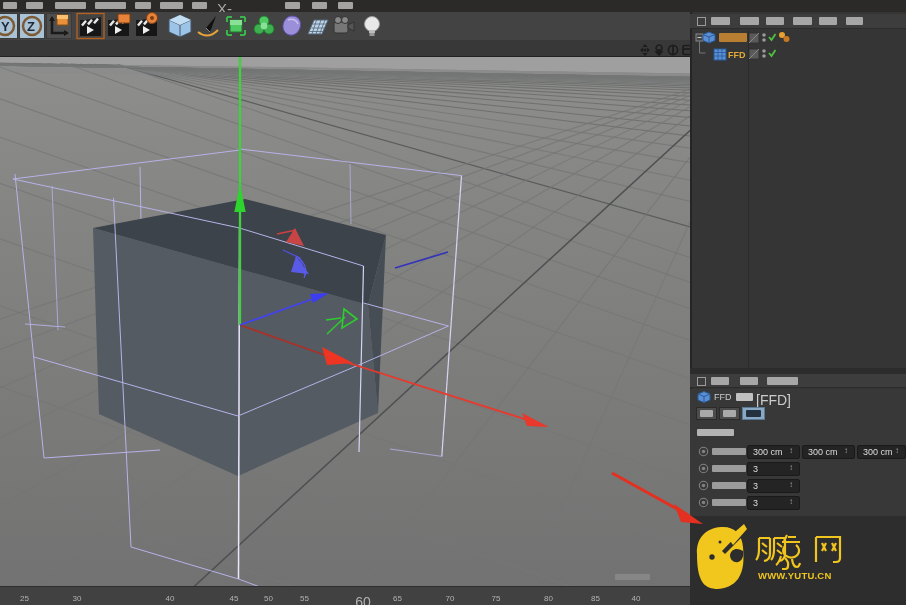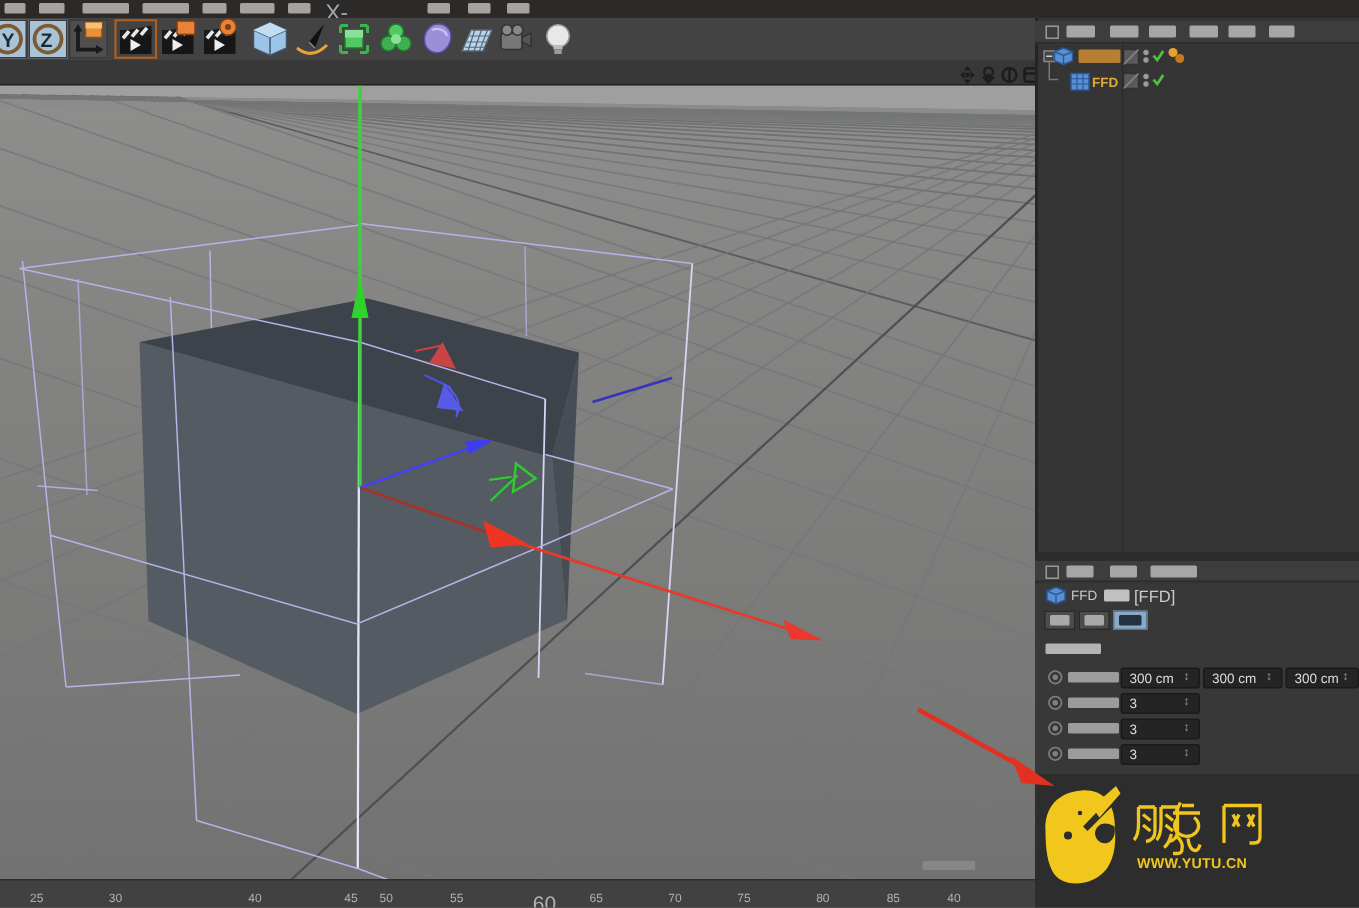--- a/index.html
+++ b/index.html
@@ -224,21 +224,21 @@
 <line x1="326" y1="320" x2="341" y2="318" stroke="#2ecc2e" stroke-width="1.5"></line>
 <path d="M296,256 q14,10 8,22" stroke="#5a5ae8" fill="none" stroke-width="1.2"></path>
 </svg>
 <div class="blob" style="left:615px;top:574px;width:35px;height:6px;background:#8e8e8e;opacity:.75"></div>
 <div class="abs" style="left:0;top:586px;width:690px;height:19px;background:#414141;border-top:1px solid #2e2e2e"></div>
 <div class="abs" style="left:20px;top:594px;width:20px;text-align:left;color:#b2b2b2;font-size:8px">25</div>
 <div class="abs" style="left:67px;top:594px;width:20px;text-align:center;color:#b2b2b2;font-size:8px">30</div>
 <div class="abs" style="left:113px;top:620px;width:20px;text-align:left;color:#b2b2b2;font-size:8px">35</div>
 <div class="abs" style="left:160px;top:594px;width:20px;text-align:center;color:#b2b2b2;font-size:8px">40</div>
 <div class="abs" style="left:224px;top:594px;width:20px;text-align:center;color:#b2b2b2;font-size:8px">45</div>
-<div class="abs" style="left:253px;top:594px;width:20px;text-align:left;color:#b2b2b2;font-size:8px">50</div>
+<div class="abs" style="left:253px;top:594px;width:20px;text-align:right;color:#b2b2b2;font-size:8px">50</div>
 <div class="abs" style="left:300px;top:594px;width:20px;color:#b2b2b2;font-size:8px">55</div>
 <div class="abs" style="left:353px;top:594px;width:20px;text-align:center;color:#b2b2b2;font-size:14px">60</div>
 <div class="abs" style="left:393px;top:594px;width:20px;color:#b2b2b2;font-size:8px">65</div>
 <div class="abs" style="left:440px;top:594px;width:20px;text-align:center;color:#b2b2b2;font-size:8px">70</div>
 <div class="abs" style="left:486px;top:594px;width:20px;text-align:center;color:#b2b2b2;font-size:8px">75</div>
 <div class="abs" style="left:533px;top:594px;width:20px;text-align:right;color:#b2b2b2;font-size:8px">80</div>
 <div class="abs" style="left:580px;top:594px;width:20px;text-align:right;color:#b2b2b2;font-size:8px">85</div>
 <div class="abs" style="left:626px;top:594px;width:20px;text-align:center;color:#b2b2b2;font-size:8px">40</div>
 <div class="abs" style="left:690px;top:12px;width:216px;height:593px;background:#353535;border-left:2px solid #252525"></div>
 <div class="abs" style="left:690px;top:14px;width:216px;height:15px;background:#3d3d3d;border-bottom:1px solid #2c2c2c"></div>
@@ -285,21 +285,21 @@
 <div class="blob" style="left:740px;top:377px;width:18px;height:8px;background:#b9b9b9;opacity:.85"></div>
 <div class="blob" style="left:767px;top:377px;width:31px;height:8px;background:#b9b9b9;opacity:.85"></div>
 <div class="abs" style="left:697px;top:377px;width:9px;height:9px;border:1px solid #999"></div>
 <div class="abs" style="left:690px;top:389px;width:216px;height:127px;background:#383838"></div>
 <svg width="14" height="13" viewBox="0 0 14 13" style="position:absolute;left:697px;top:391px">
 <path d="M7,0.5 l6,2.5 v6 l-6,2.5 -6,-2.5 v-6 z" fill="#5b8fd4" stroke="#2a5a9a"></path>
     <path d="M1,3 l6,2.5 6,-2.5 M7,5.5 v6" stroke="#2a5a9a" fill="none"></path>
   </svg>
 <div class="abs" style="left:714px;top:392px;color:#cccccc;font-size:9px">FFD <span style="opacity:.0">x</span></div>
 <div class="blob" style="left:736px;top:393px;width:17px;height:8px;background:#c0c0c0"></div>
-<div class="abs" style="left:756px;top:392px;color:#cccccc;font-size:11px">[FFD]</div>
+<div class="abs" style="left:756px;top:392px;color:#cccccc;font-size:14px">[FFD]</div>
 <div class="abs" style="left:696px;top:407px;width:21px;height:13px;background:#4c4c4c;border:1px solid #2a2a2a"></div>
 <div class="abs" style="left:719px;top:407px;width:21px;height:13px;background:#4c4c4c;border:1px solid #2a2a2a"></div>
 <div class="abs" style="left:742px;top:407px;width:23px;height:13px;background:#8aa9c5;border:1px solid #5a7a96"></div>
 <div class="blob" style="left:700px;top:410px;width:13px;height:7px;background:#c0c0c0;opacity:.8"></div>
 <div class="blob" style="left:723px;top:410px;width:13px;height:7px;background:#c0c0c0;opacity:.8"></div>
 <div class="blob" style="left:746px;top:410px;width:15px;height:7px;background:#243240"></div>
 <div class="blob" style="left:697px;top:429px;width:37px;height:7px;background:#d2d2d2;opacity:.8"></div>
 <svg width="11" height="11" viewBox="0 0 11 11" style="position:absolute;left:698px;top:446px">
     <circle cx="5.5" cy="5.5" r="4.2" fill="none" stroke="#808080" stroke-width="1.1"></circle>
     <circle cx="5.5" cy="5.5" r="1.8" fill="#808080"></circle>

